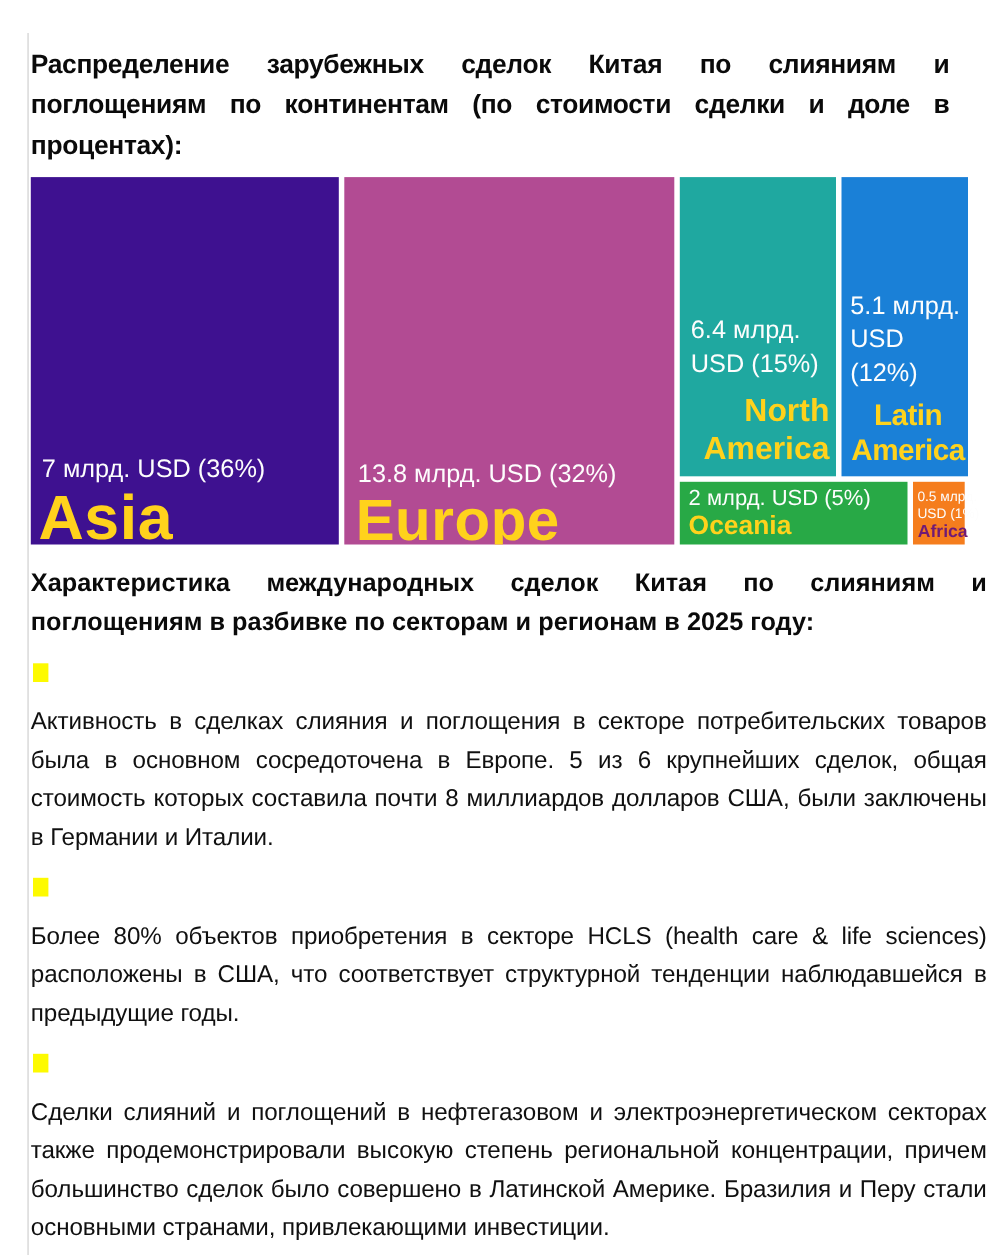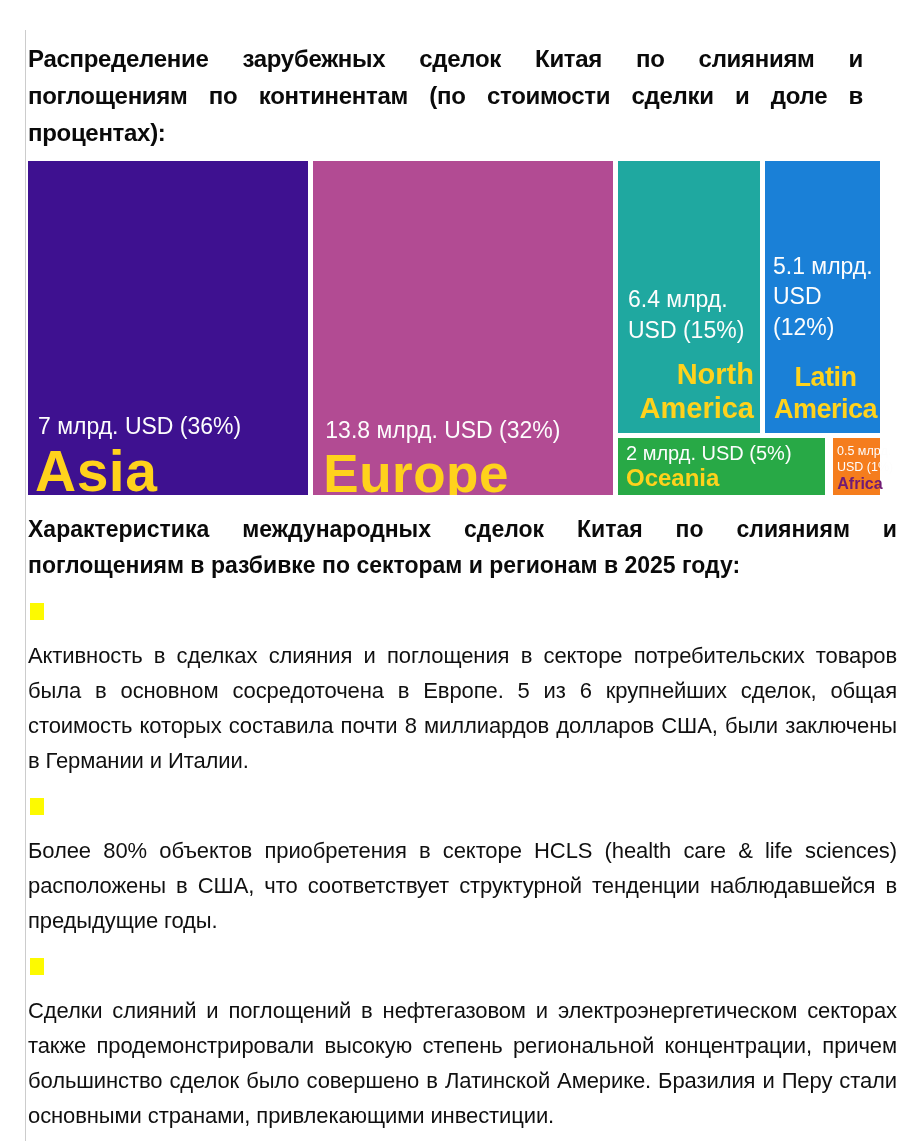--- a/index.html
+++ b/index.html
@@ -17,26 +17,26 @@
   .treemap{display:flex;gap:5px;width:852px;height:334px;margin-top:10px;}
   .tile{display:flex;flex-direction:column;justify-content:flex-end;overflow:hidden;box-sizing:border-box;}
   .tile .value{color:#fdfdfd;font-size:23px;line-height:1.32;font-weight:400;}
   .tile .name{color:#ffd21c;font-weight:700;}
   .tile-asia{width:302px;padding:0 10px 4px 10px;}
   .tile-asia .name{font-size:57px;line-height:56px;margin:2px 0 -8px -3px;letter-spacing:0.5px;}
   .tile-europe{width:323px;padding:0 8px 4px 12px;}
   .tile-europe .name{font-size:53px;line-height:54px;margin:2px 0 -10px -2px;letter-spacing:0.5px;}
   .col-right{width:262px;display:flex;flex-direction:column;gap:5px;}
   .row-top{display:flex;gap:5px;height:272px;}
-  .row-bottom{display:flex;gap:5px;height:57px;justify-content:space-between;}
+  .row-bottom{display:flex;gap:5px;height:57px;}
   .tile-na{width:142px;padding:0 6px 8px 10px;}
   .tile-na .name{font-size:29px;line-height:34px;text-align:right;margin-top:12px;}
   .tile-la{width:115px;padding:0 2px 8px 8px;overflow:visible;}
   .tile-la .value{white-space:normal;}
-  .tile-la .name{font-size:27px;line-height:32px;text-align:center;margin-top:19px;letter-spacing:-0.5px;}
+  .tile-la .name{font-size:27px;line-height:32px;text-align:center;margin-top:8px;letter-spacing:-0.5px;}
   .tile-oceania{width:207px;padding:0 0 4px 8px;}
   .tile-oceania .value{font-size:20px;line-height:1.2;}
   .tile-oceania .name{font-size:24px;line-height:26px;}
   .tile-africa{width:47px;padding:0 0 2px 4px;overflow:visible;}
   .tile-africa .value{font-size:12.5px;line-height:1.3;width:60px;}
   .tile-africa .name{font-size:16px;line-height:18px;width:46px;text-align:center;color:#fec91e;}
   .section-heading{
     margin:16px 0 0 0;font-size:23px;font-weight:700;line-height:36px;
     text-align:justify;color:#0a0a0a;
   }

